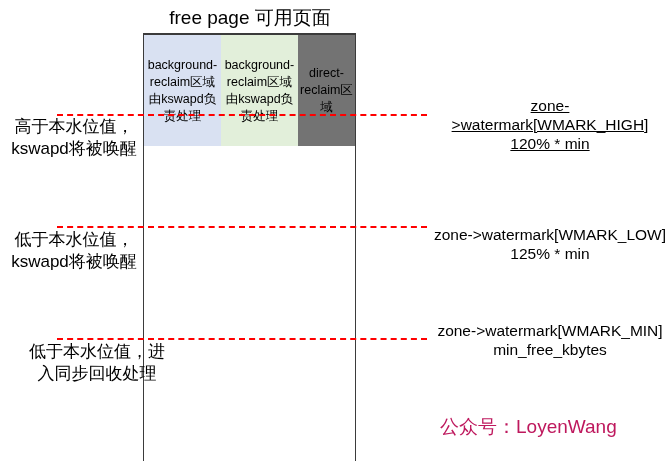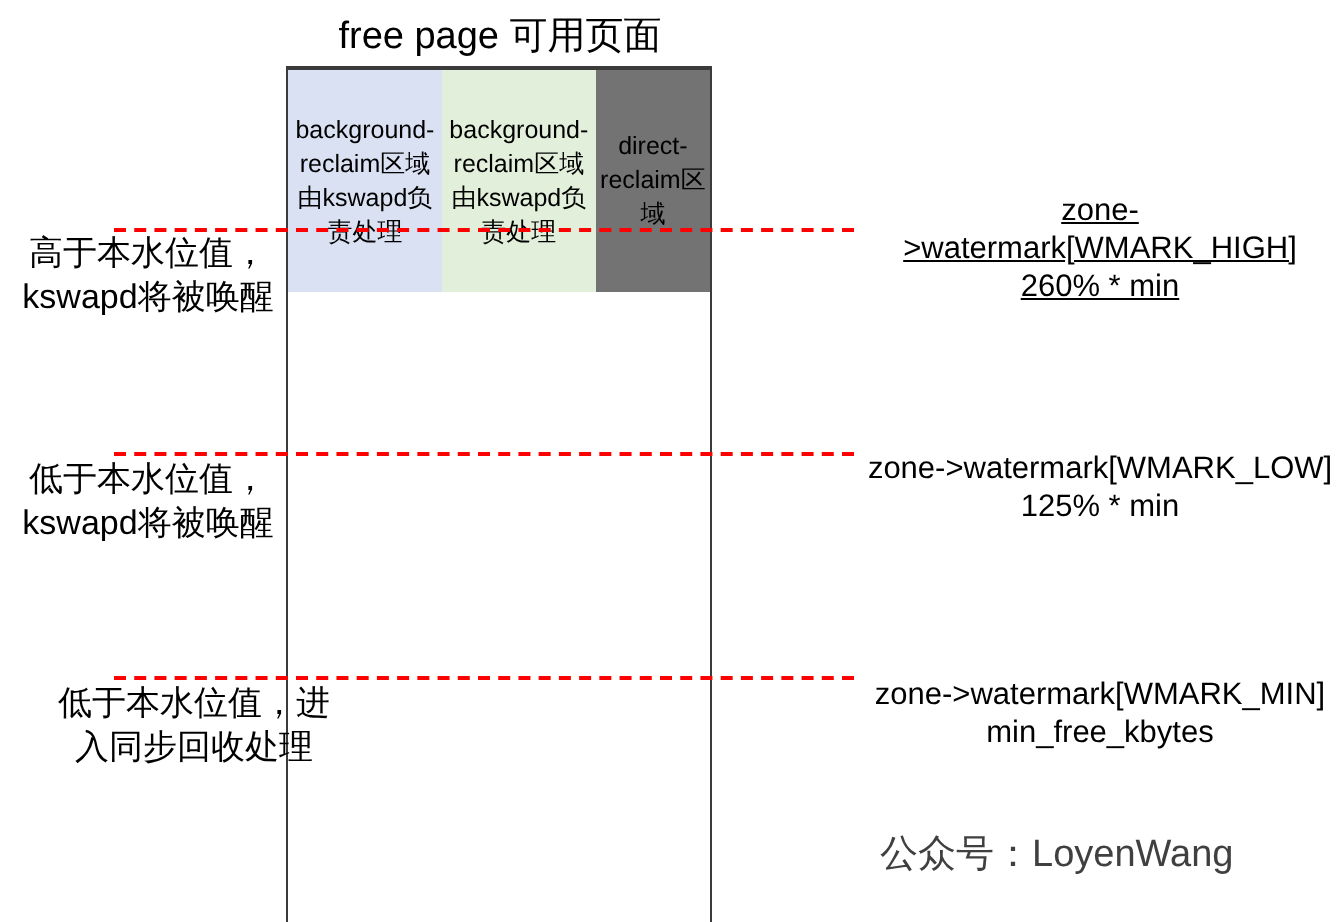--- a/index.html
+++ b/index.html
@@ -59,38 +59,38 @@
   .wmark-label {
     position: absolute;
     left: 433px;
     width: 234px;
     text-align: center;
     font-size: 15.5px;
     line-height: 19px;
   }
   .wl-high { top: 96px; text-decoration: underline; }
   .wl-low  { top: 225px; }
-  .wl-min  { top: 338px; }
+  .wl-min  { top: 321px; }
   .left-note {
     position: absolute;
     left: 1px;
     width: 146px;
     text-align: center;
     font-size: 17px;
     line-height: 22px;
   }
   .ln-high { top: 116px; }
   .ln-low  { top: 229px; }
   .ln-min  { top: 341px; padding-left: 23px; }
   .footer {
     position: absolute;
     left: 440px;
     top: 414px;
     font-size: 19px;
-    color: #404040;
+    color: #be185d;
     white-space: nowrap;
   }
 </style>
 </head>
 <body>
 
 <div class="canvas">
 
   <div class="title">free page 可用页面</div>
 
@@ -108,21 +108,21 @@
       <div>direct-reclaim区域</div>
     </div>
   </div>
 
   <div class="wmark-line line-high"></div>
   <div class="wmark-line line-low"></div>
   <div class="wmark-line line-min"></div>
 
   <div class="wmark-label wl-high">
     <div>zone-&gt;watermark[WMARK_HIGH]</div>
-    <div>260% * min</div>
+    <div>120% * min</div>
   </div>
   <div class="wmark-label wl-low">
     <div>zone-&gt;watermark[WMARK_LOW]</div>
     <div>125% * min</div>
   </div>
   <div class="wmark-label wl-min">
     <div>zone-&gt;watermark[WMARK_MIN]</div>
     <div>min_free_kbytes</div>
   </div>
 

